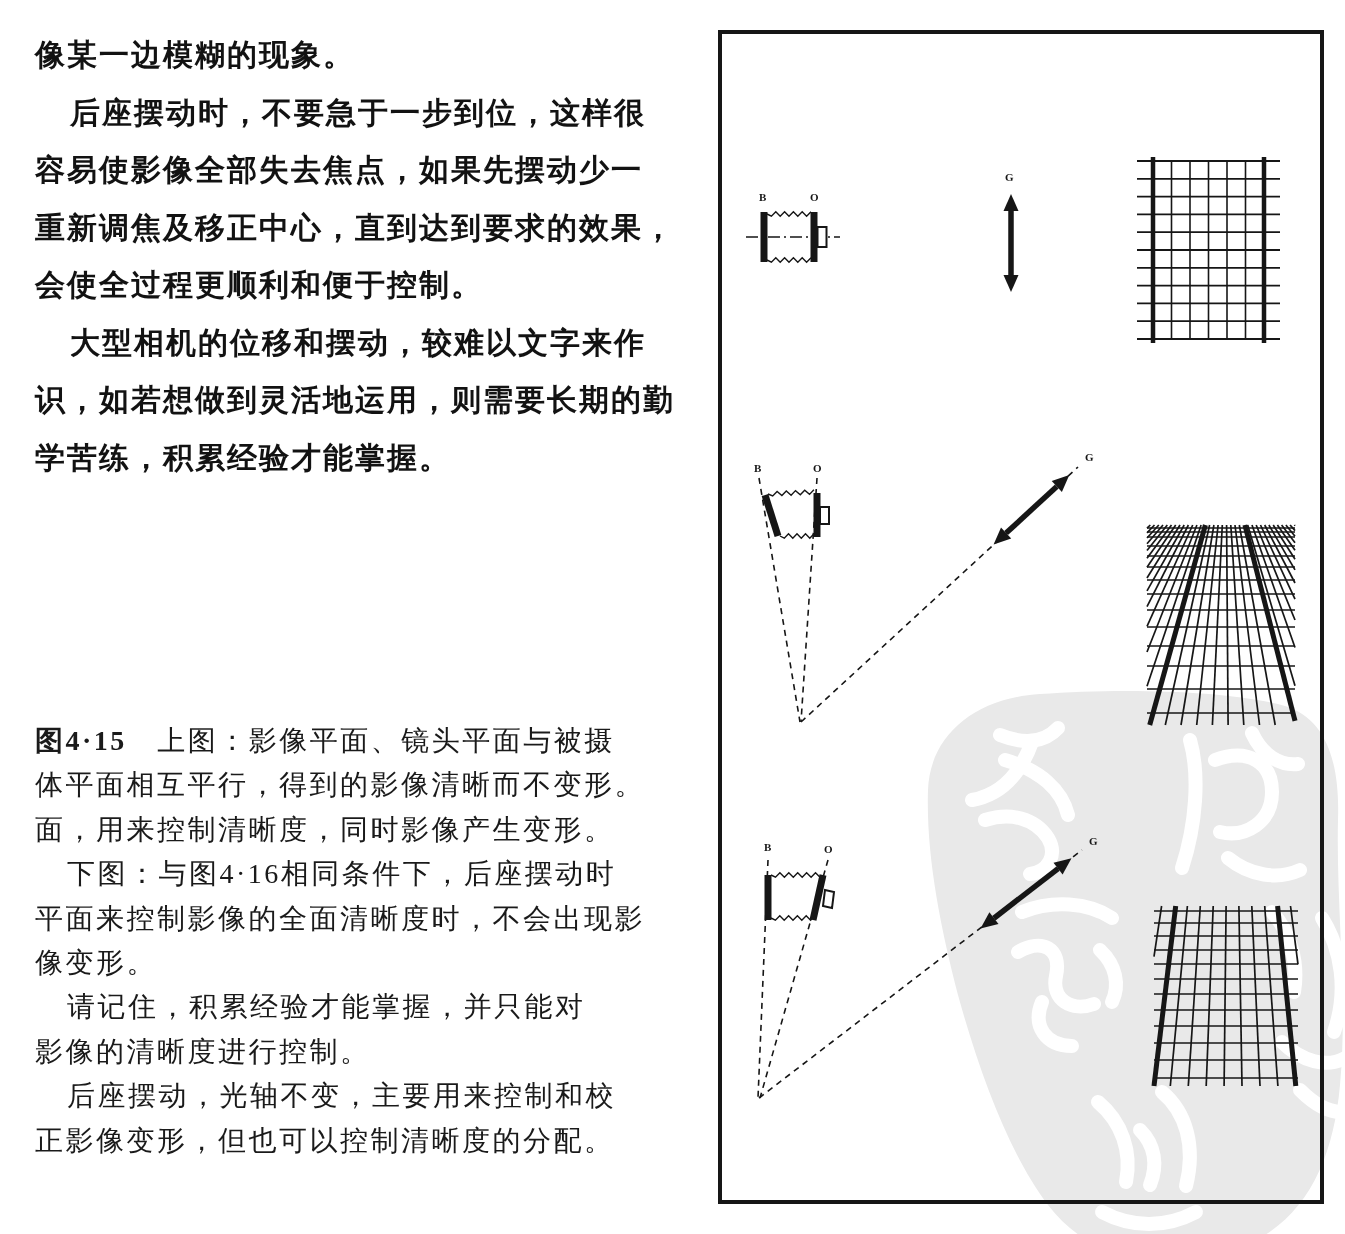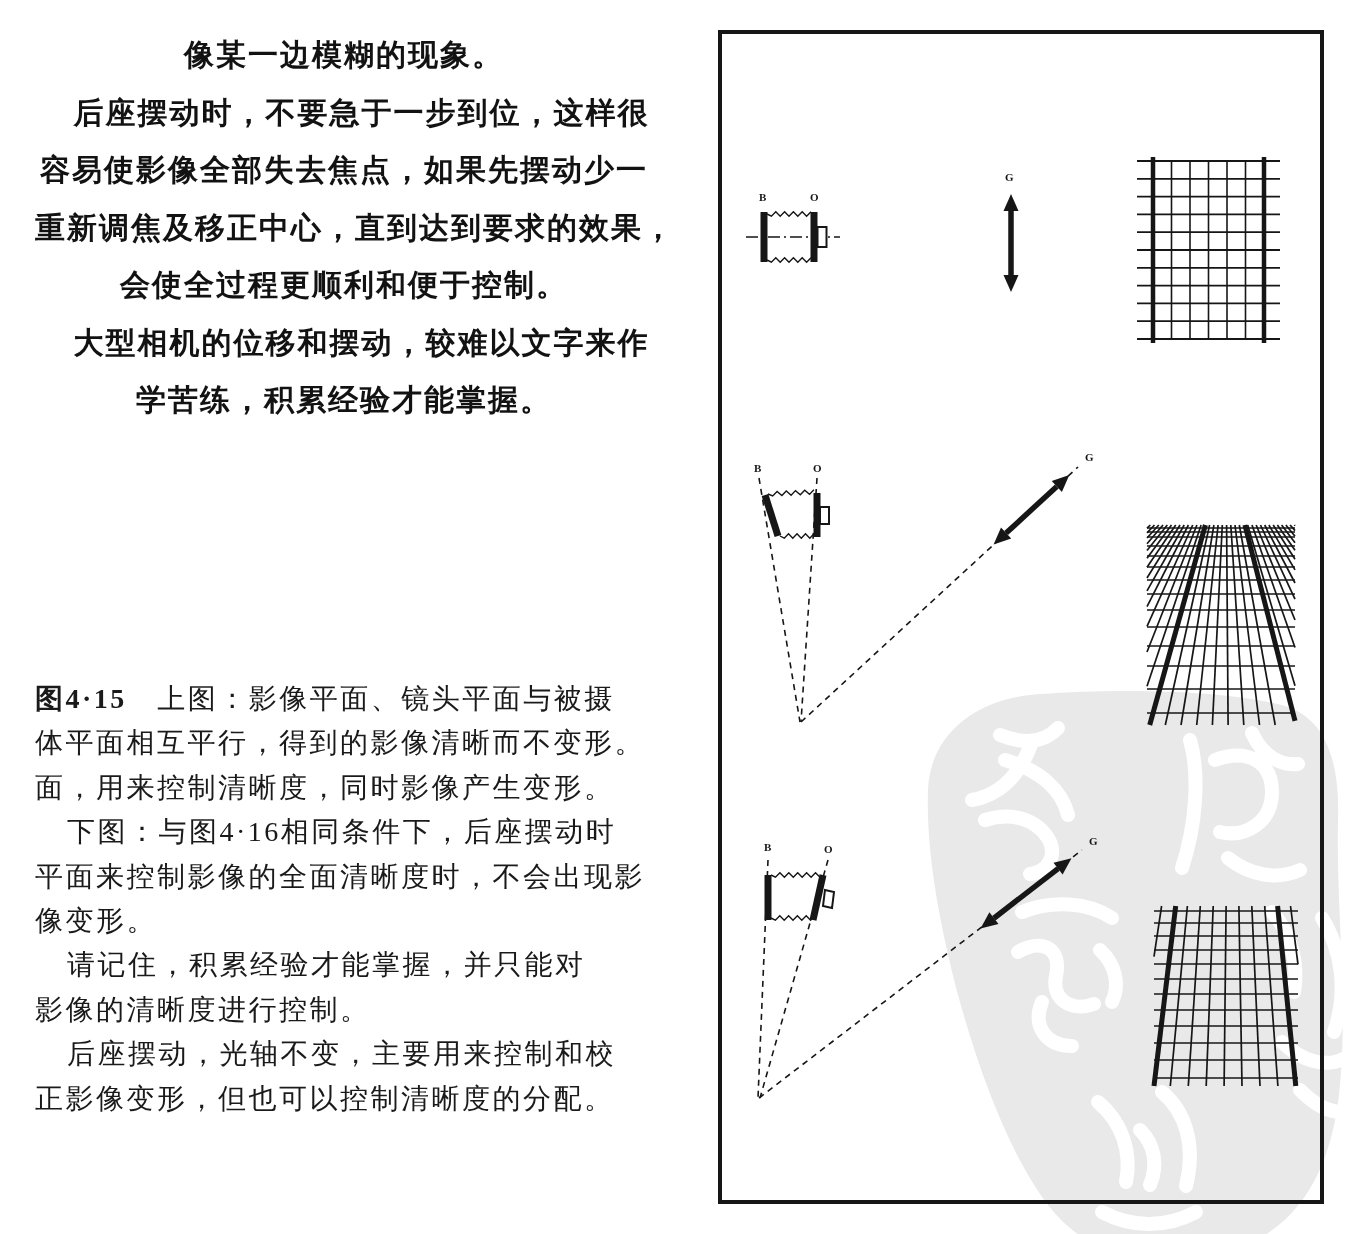--- a/index.html
+++ b/index.html
@@ -5,25 +5,25 @@
   html,body{margin:0;padding:0;}
   #page{
     position:relative; width:1345px; height:1234px;
     background:#ffffff; overflow:hidden;
     font-family:"Liberation Serif","DejaVu Serif",serif;
     color:#141414;
   }
   #watermark{position:absolute;left:0;top:0;z-index:0;}
   #left-col{position:absolute;left:35px;top:0;width:618px;z-index:2;}
   #body-block{position:absolute;left:0;top:26px;width:618px;}
-  #caption-block{position:absolute;left:0;top:677px;width:618px;}
+  #caption-block{position:absolute;left:0;top:719px;width:618px;}
   .t-line{white-space:pre;overflow:visible;}
   .body-line{
     font-size:30px;line-height:57.5px;font-weight:700;
-    letter-spacing:2px;color:#121212;text-align:center;
+    letter-spacing:2px;color:#121212;
   }
   .cap-line{
     font-size:28px;line-height:44.4px;font-weight:400;
     letter-spacing:2.5px;color:#1a1a1a;
   }
   .cap-bold{font-weight:700;}
   #figure{position:absolute;left:718px;top:30px;width:607px;height:1175px;z-index:1;}
   .fig-label{
     font-family:"Liberation Serif",serif;
     font-size:11px;font-weight:700;fill:#161616;
@@ -69,20 +69,21 @@
   </svg>
 
   <div id="left-col">
     <div id="body-block">
         <div class="t-line body-line">像某一边模糊的现象。</div>
         <div class="t-line body-line" style="padding-left: 35px;">后座摆动时，不要急于一步到位，这样很</div>
         <div class="t-line body-line">容易使影像全部失去焦点，如果先摆动少一</div>
         <div class="t-line body-line">重新调焦及移正中心，直到达到要求的效果，</div>
         <div class="t-line body-line">会使全过程更顺利和便于控制。</div>
         <div class="t-line body-line" style="padding-left: 35px;">大型相机的位移和摆动，较难以文字来作</div>
+        <div class="t-line body-line">识，如若想做到灵活地运用，则需要长期的勤</div>
         <div class="t-line body-line">学苦练，积累经验才能掌握。</div>
       </div>
     <div id="caption-block">
         <div class="t-line cap-line"><span class="cap-bold">图4·15</span>　上图：影像平面、镜头平面与被摄</div>
         <div class="t-line cap-line">体平面相互平行，得到的影像清晰而不变形。</div>
         <div class="t-line cap-line">面，用来控制清晰度，同时影像产生变形。</div>
         <div class="t-line cap-line" style="padding-left: 32px;">下图：与图4·16相同条件下，后座摆动时</div>
         <div class="t-line cap-line">平面来控制影像的全面清晰度时，不会出现影</div>
         <div class="t-line cap-line">像变形。</div>
         <div class="t-line cap-line" style="padding-left: 32px;">请记住，积累经验才能掌握，并只能对</div>

